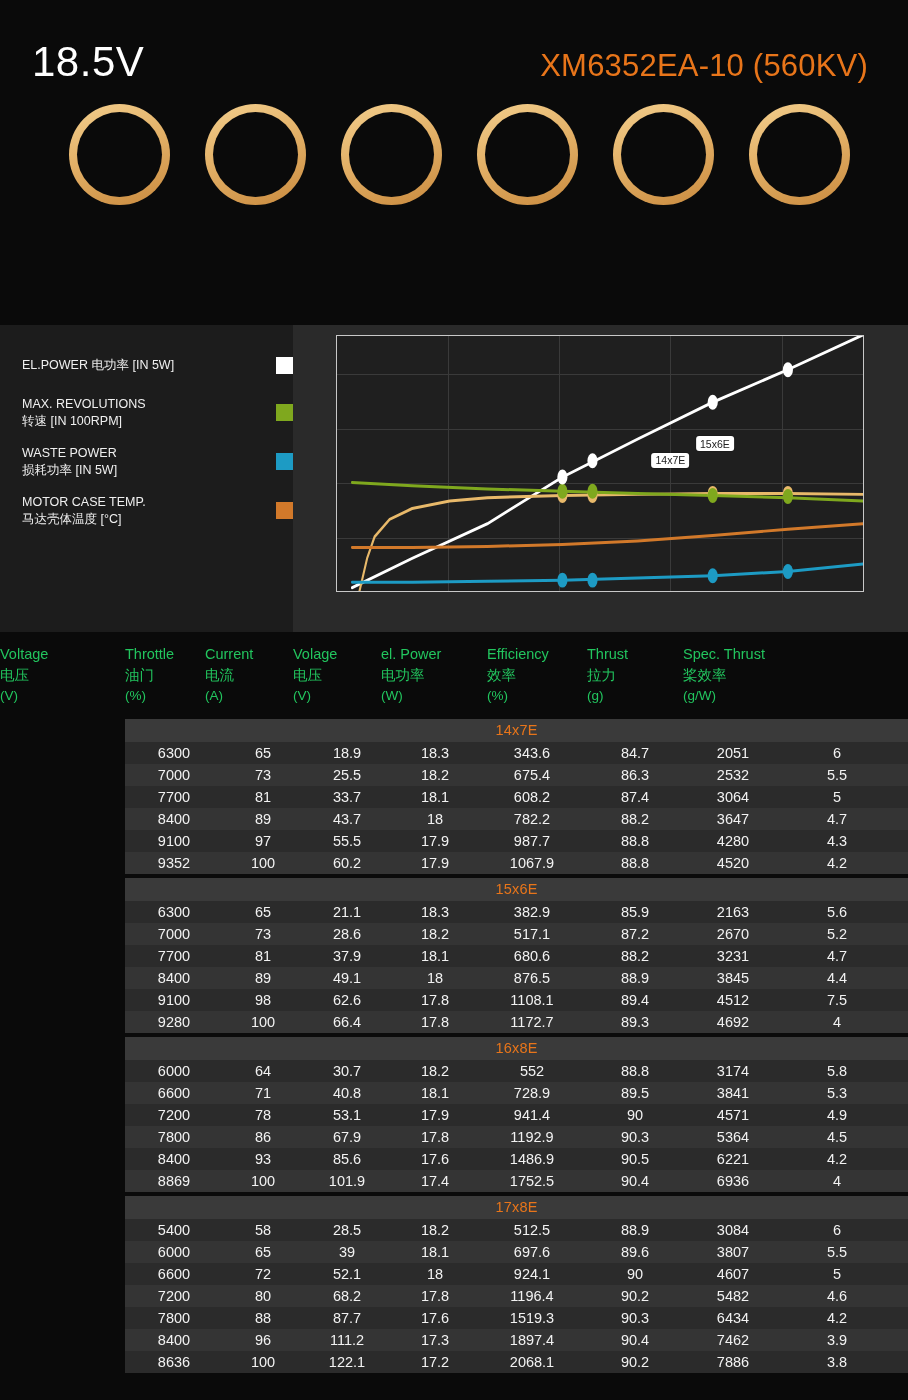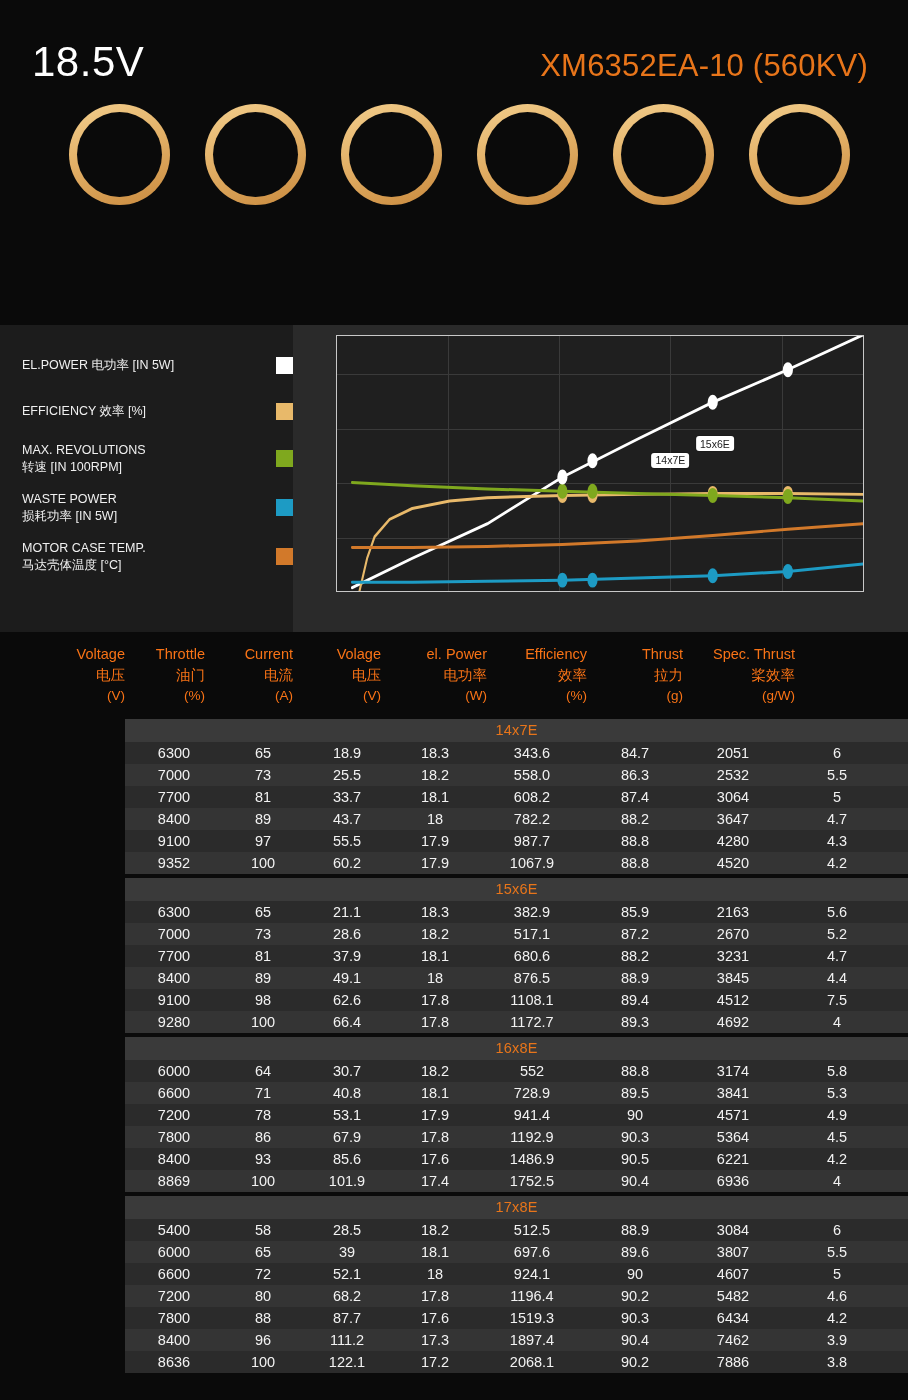--- a/index.html
+++ b/index.html
@@ -57,21 +57,21 @@
     position:absolute; background:#fff; color:#222;
     font-size:10.5px; padding:1.5px 4px; border-radius:3px;
     transform:translate(-50%,-100%); white-space:nowrap;
     box-shadow:0 0 0 1px rgba(0,0,0,0.15);
   }
 
   
   .tablesec { background:#0a0a0a; position:relative; height:768px; }
   .thead { display:flex; padding-top:8px; }
   .th {
-    text-align:right; font-size:14.5px; line-height:1.45; color:#f97316;
+    text-align:left; font-size:14.5px; line-height:1.45; color:#22c55e;
     padding-top:4px;
   }
   .th .u { font-size:13.5px; }
   .grid { position:absolute; left:125px; right:0; top:87px; }
   .grp-hd {
     background:#3a3a3a; text-align:center; color:#e8751a;
     font-size:14.5px; padding:3px 0 4px; letter-spacing:0.2px;
   }
   .trow { display:flex; }
   .trow.odd  { background:#2b2b2b; }
@@ -149,24 +149,20 @@
     <div class="g-cn"></div>
   </div>
     </div>
 </div>
 
 <div class="chartsec">
   <div class="legend" id="legend">
   <div class="lg-row">
     <div class="lg-txt">EL.POWER 电功率 [IN 5W]</div>
     <div class="lg-sw" style="background:#ffffff"></div>
-  </div>
-  <div class="lg-row">
-    <div class="lg-txt">EFFICIENCY 效率 [%]</div>
-    <div class="lg-sw" style="background:#e8b96a"></div>
   </div>
   <div class="lg-row">
     <div class="lg-txt">MAX. REVOLUTIONS<br>转速 [IN 100RPM]</div>
     <div class="lg-sw" style="background:#7fa81e"></div>
   </div>
   <div class="lg-row">
     <div class="lg-txt">WASTE POWER<br>损耗功率 [IN 5W]</div>
     <div class="lg-sw" style="background:#1d9bc4"></div>
   </div>
   <div class="lg-row">
@@ -267,21 +263,21 @@
         <div class="td" style="width:106px">343.6</div>
         <div class="td" style="width:100px">84.7</div>
         <div class="td" style="width:96px">2051</div>
         <div class="td" style="width:112px">6</div>
       </div>
       <div class="trow even">
         <div class="td" style="width:98px">7000</div>
         <div class="td" style="width:80px">73</div>
         <div class="td" style="width:88px">25.5</div>
         <div class="td" style="width:88px">18.2</div>
-        <div class="td" style="width:106px">558.0</div>
+        <div class="td" style="width:106px">675.4</div>
         <div class="td" style="width:100px">86.3</div>
         <div class="td" style="width:96px">2532</div>
         <div class="td" style="width:112px">5.5</div>
       </div>
       <div class="trow odd">
         <div class="td" style="width:98px">7700</div>
         <div class="td" style="width:80px">81</div>
         <div class="td" style="width:88px">33.7</div>
         <div class="td" style="width:88px">18.1</div>
         <div class="td" style="width:106px">608.2</div>

